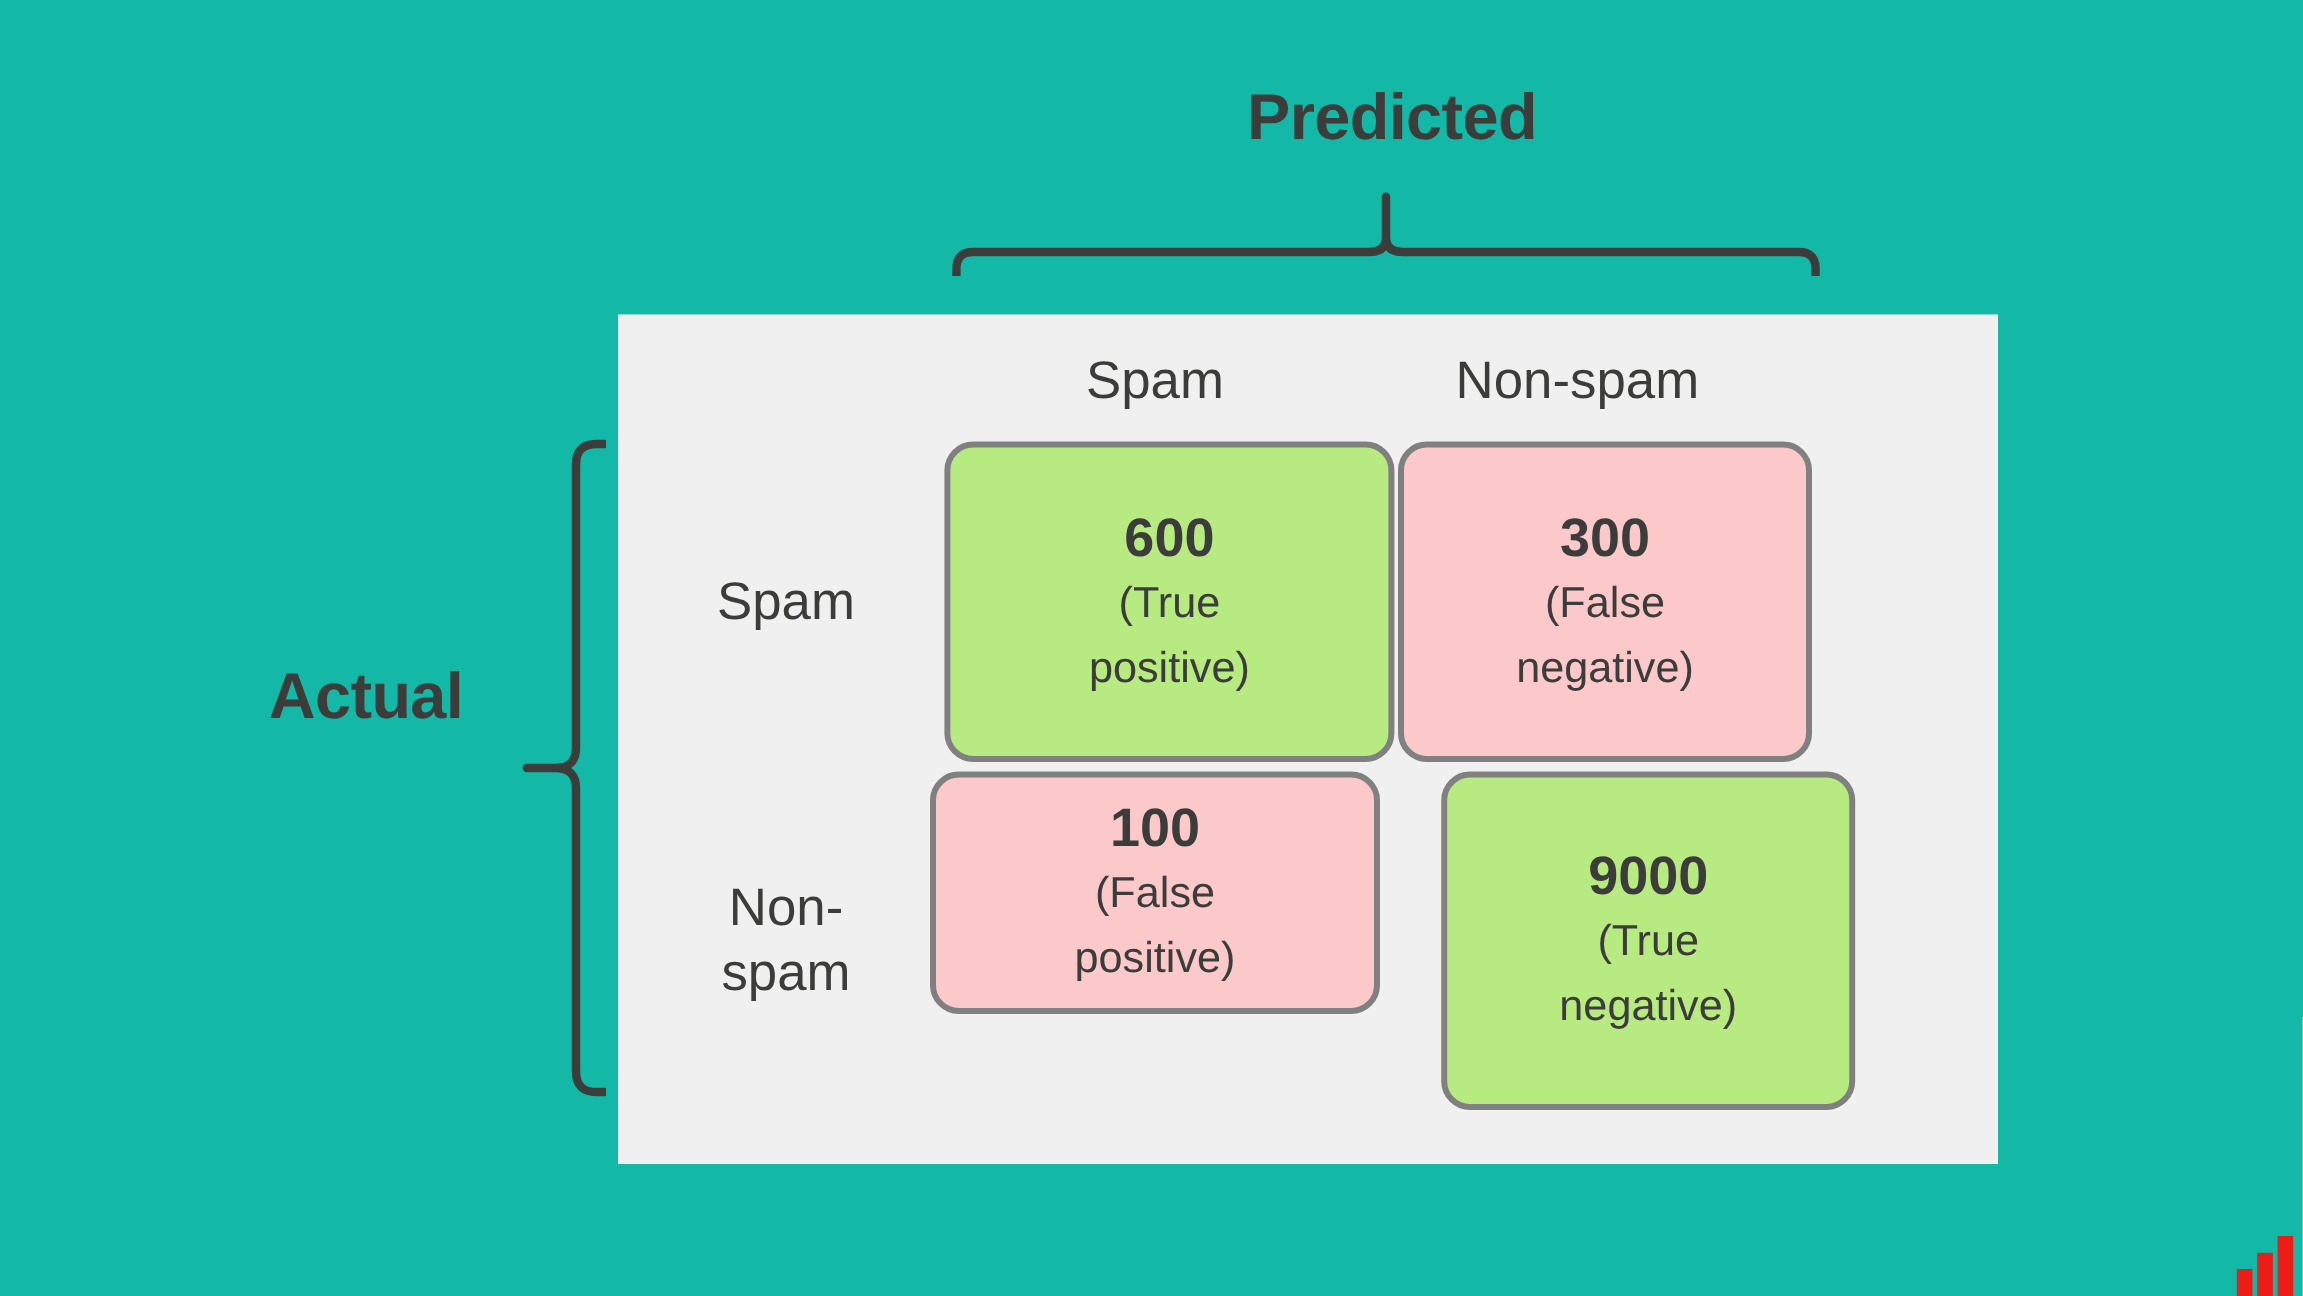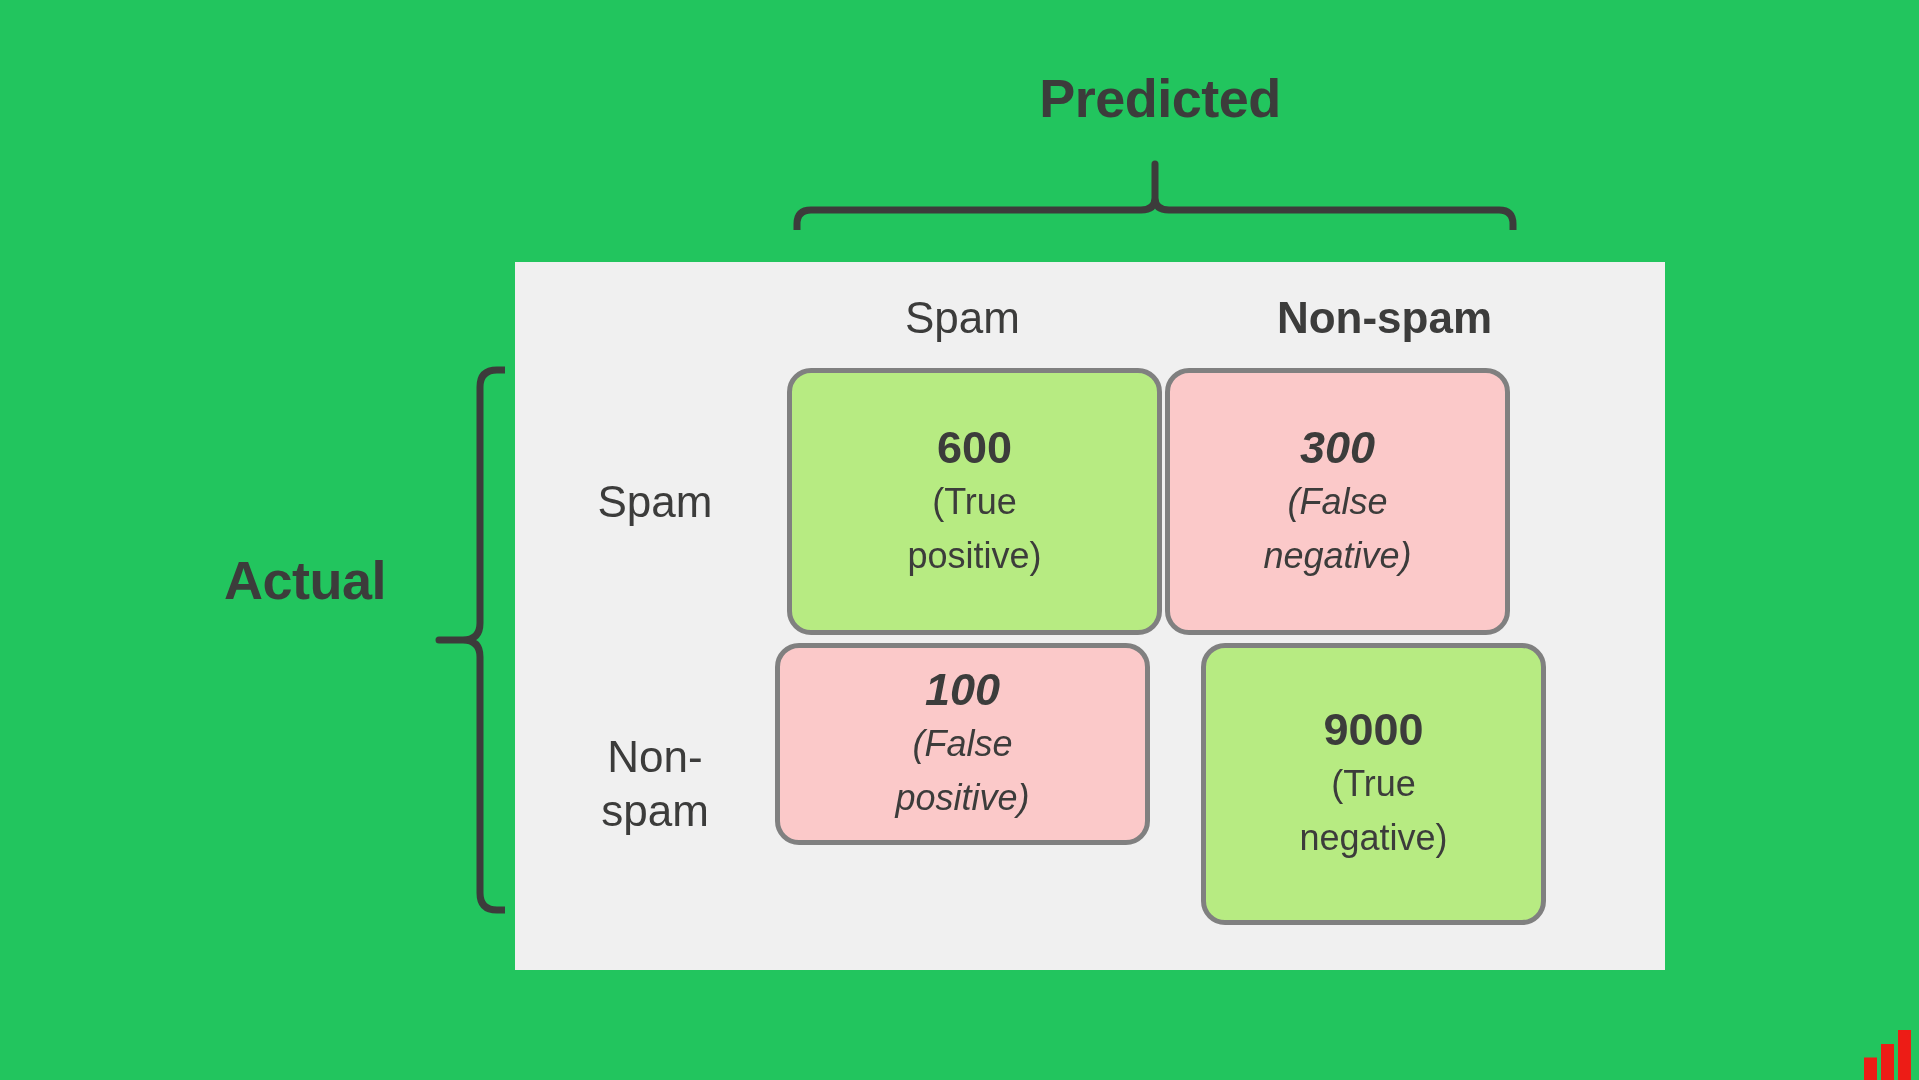--- a/index.html
+++ b/index.html
@@ -10,21 +10,21 @@
   body {
     width: 1919px;
     height: 1080px;
     font-family: "Liberation Sans", sans-serif;
     overflow: hidden;
   }
   #canvas {
     position: relative;
     width: 1919px;
     height: 1080px;
-    background: #22c55e;
+    background: #14b8a6;
   }
 
   
   .axis-title {
     position: absolute;
     font-weight: bold;
     color: #3c3c3b;
     white-space: nowrap;
     letter-spacing: -0.5px;
   }
@@ -78,21 +78,21 @@
   .col-header {
     position: absolute;
     top: 290px;
     font-size: 44px;
     line-height: 56px;
     color: #3c3c3b;
     text-align: center;
     white-space: nowrap;
   }
   #col-header-0 { left: 775px; width: 375px; }
-  #col-header-1 { left: 1212px; width: 345px; font-weight: bold; }
+  #col-header-1 { left: 1142px; width: 345px; }
 
   
   .row-header {
     position: absolute;
     left: 530px;
     width: 250px;
     font-size: 44px;
     line-height: 54px;
     color: #3c3c3b;
     text-align: center;
@@ -123,21 +123,21 @@
     line-height: 54px;
     font-weight: bold;
     display: block;
   }
   .cell .cell-label-line {
     font-size: 36px;
     line-height: 54px;
     display: block;
   }
   .cell-green { background: #b7eb82; }
-  .cell-pink  { background: #fbc9c9; font-style: italic; }
+  .cell-pink  { background: #fbc9c9; }
 
   #cell-0-0 { left: 775px;  top: 368px; width: 375px; height: 267px; margin-left: 12px; }
   #cell-0-1 { left: 1165px; top: 368px; width: 345px; height: 267px; }
   #cell-1-0 { left: 775px;  top: 643px; width: 375px; height: 202px; }
   #cell-1-1 { left: 1201px; top: 643px; width: 345px; height: 282px; }
 
   
   #logo {
     position: absolute;
     left: 1862px;

